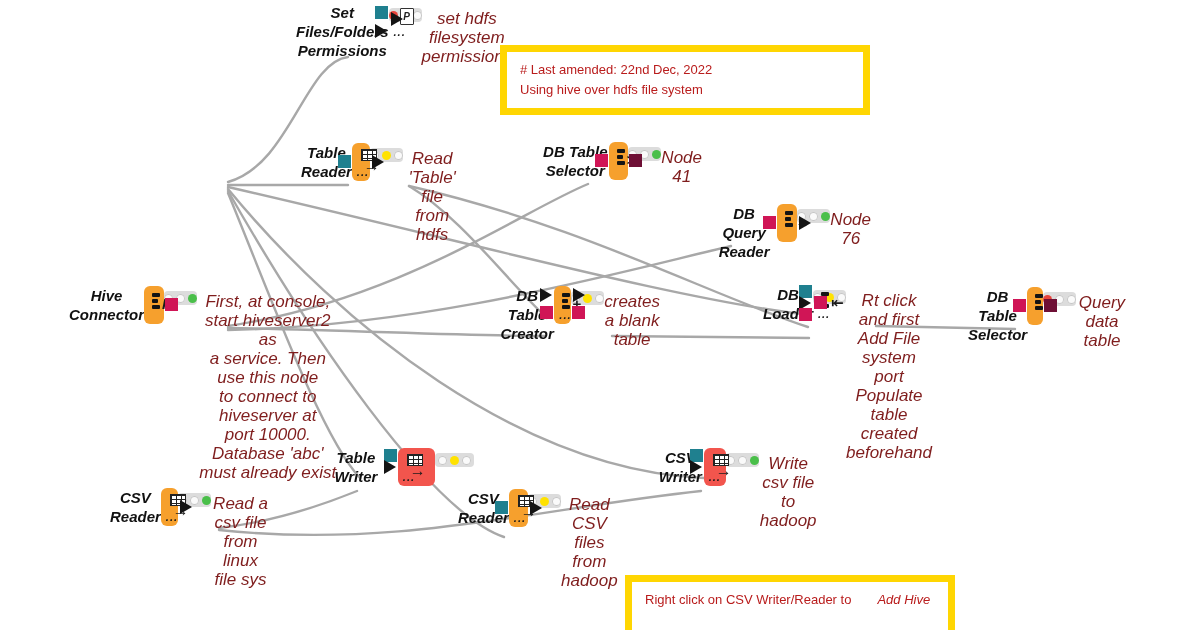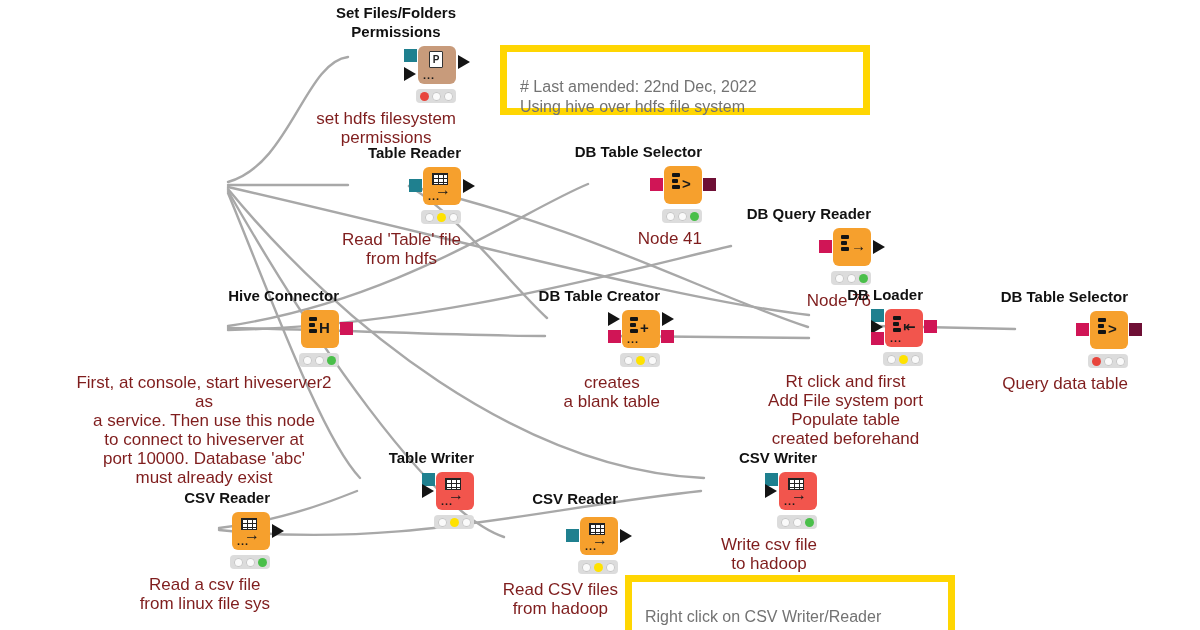--- a/index.html
+++ b/index.html
@@ -5,21 +5,21 @@
   * { margin:0; padding:0; box-sizing:border-box; }
   html,body { width:1200px; height:630px; }
   body { font-family:"Liberation Sans","DejaVu Sans",sans-serif; background:#fff; overflow:hidden; }
   #canvas { position:relative; width:1200px; height:630px; background:#fff; overflow:hidden; }
 
   
   #wires { position:absolute; left:0; top:0; z-index:1; }
   #wires path { fill:none; stroke:#a8a8a8; stroke-width:2.4; stroke-linecap:round; }
 
   
-  .node { position:absolute; z-index:2; display:flex; flex-direction:column; align-items:flex-end; }
+  .node { position:absolute; z-index:2; display:flex; flex-direction:row; align-items:flex-start;font-style:italic; }
   .node-title { font-weight:bold; font-size:15px; color:#111; text-align:center; line-height:19px; margin-bottom:5px; white-space:pre-line; }
   .nodebox { position:relative; width:38px; height:38px; border-radius:6px; }
   .nodebox.orange { background:#f6a02d; }
   .nodebox.red    { background:#f2554d; }
   .nodebox.tan    { background:#c89b7b; }
   .traffic { width:40px; height:14px; background:#dcdcdc; border-radius:4px; display:flex; align-items:center; justify-content:center; gap:3px; margin-top:5px; }
   .dot { width:9px; height:9px; border-radius:50%; background:#fafafa; box-shadow:inset 0 0 0 1px #c6c6c6; }
   .traffic[data-status="red"]    .dot:nth-child(1){ background:#e8453c; box-shadow:none; }
   .traffic[data-status="yellow"] .dot:nth-child(2){ background:#ffe200; box-shadow:none; }
   .traffic[data-status="green"]  .dot:nth-child(3){ background:#4abf4a; box-shadow:none; }
@@ -45,21 +45,21 @@
   .bars i { display:block; width:8px; height:3.5px; background:#141414; border-radius:1px; }
   .bars i:nth-child(2){ width:6px; }
   .db-glyph { position:absolute; left:18px; top:7px; font-size:15px; font-weight:bold; line-height:22px; }
   .doc { position:absolute; left:11px; top:5px; width:14px; height:17px; background:#fff; border:1.7px solid #333; border-radius:1px;
          display:flex; align-items:center; justify-content:center; font-size:10px; font-weight:bold; color:#222; }
   .plug { position:absolute; left:8px; top:25px; width:16px; height:2.5px; background:#111; }
   .plug::before { content:""; position:absolute; left:0; top:-2px; width:7px; height:7px; border-radius:50%; background:#111; }
   .plug::after  { content:""; position:absolute; right:-4px; top:-3px; border-top:4px solid transparent; border-bottom:4px solid transparent; border-left:6px solid #111; }
 
   
-  .annotation { position:absolute; z-index:3; background:#fff; border-style:solid; font-size:16px; color:#737373; line-height:20px; padding:25px 13px; }
+  .annotation { position:absolute; z-index:3; background:#fff; border-style:solid; font-size:13px; color:#b91c1c; line-height:20px; padding:8px 13px; }
   .ann-italic { font-style:italic; }
   .gap-left { margin-left:26px; }
 </style>
 </head>
 <body>
 
 <div id="canvas">
 
   <svg id="wires" width="1200" height="630">
     <path d="M228,182 C 290,165 305,62 348,57"></path>

